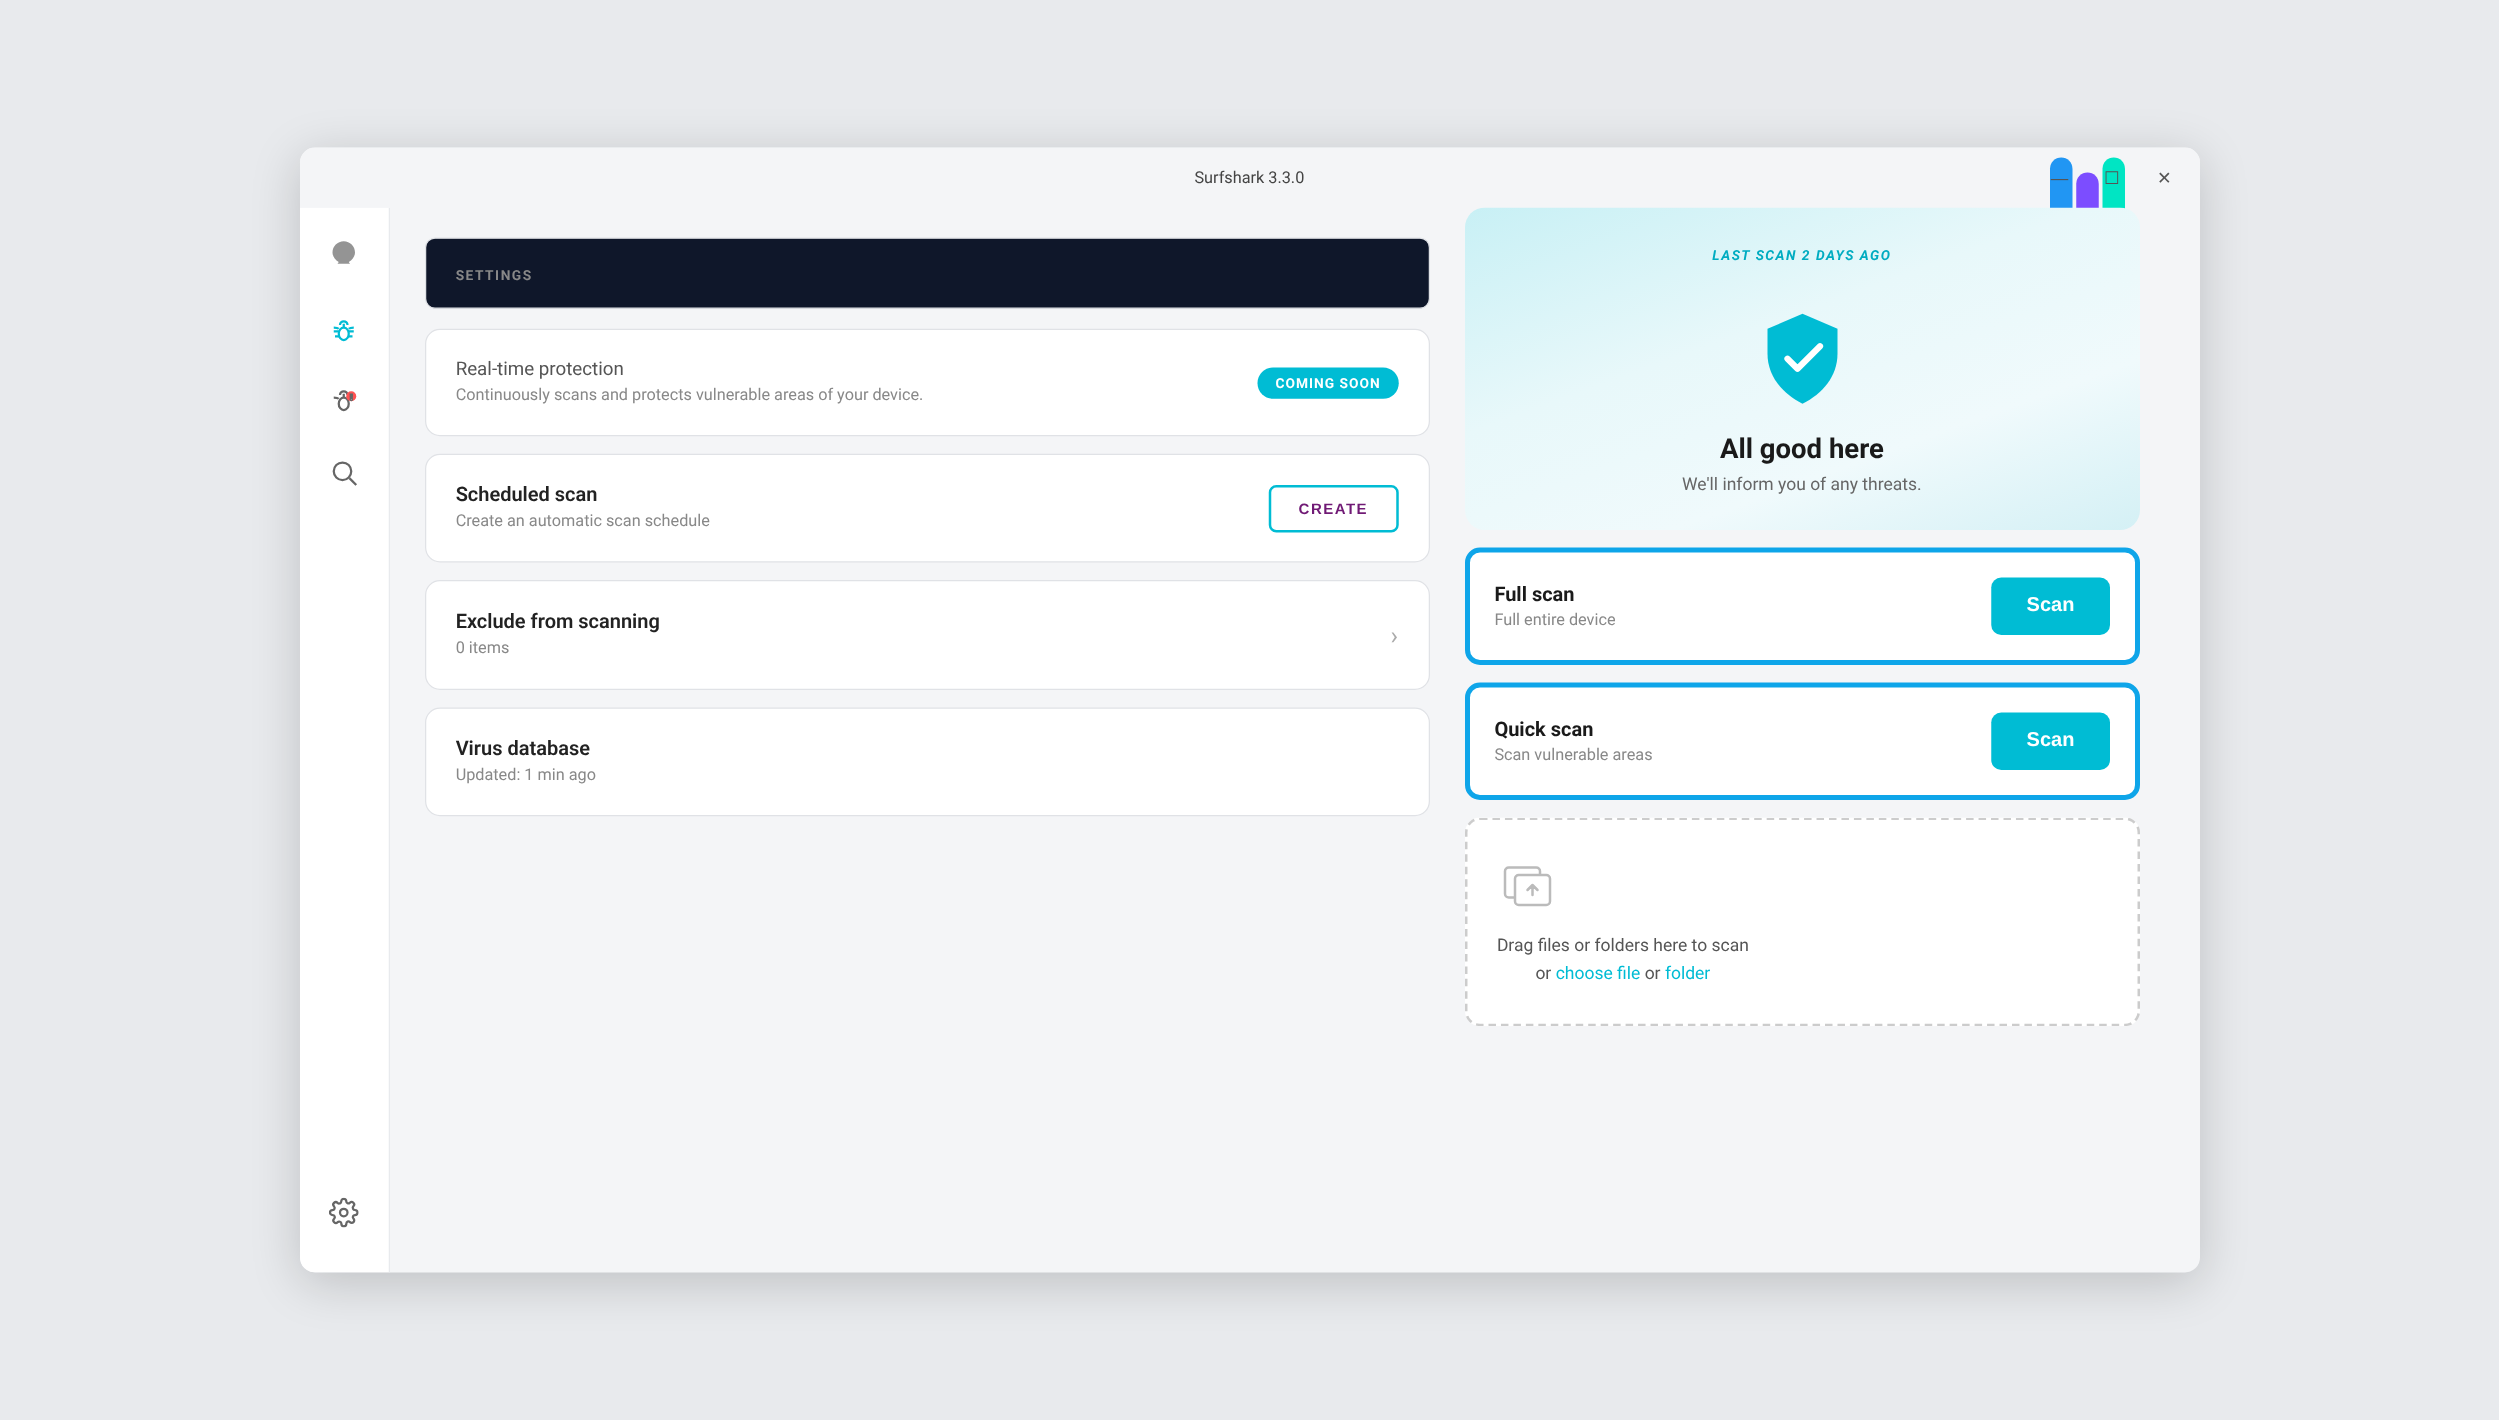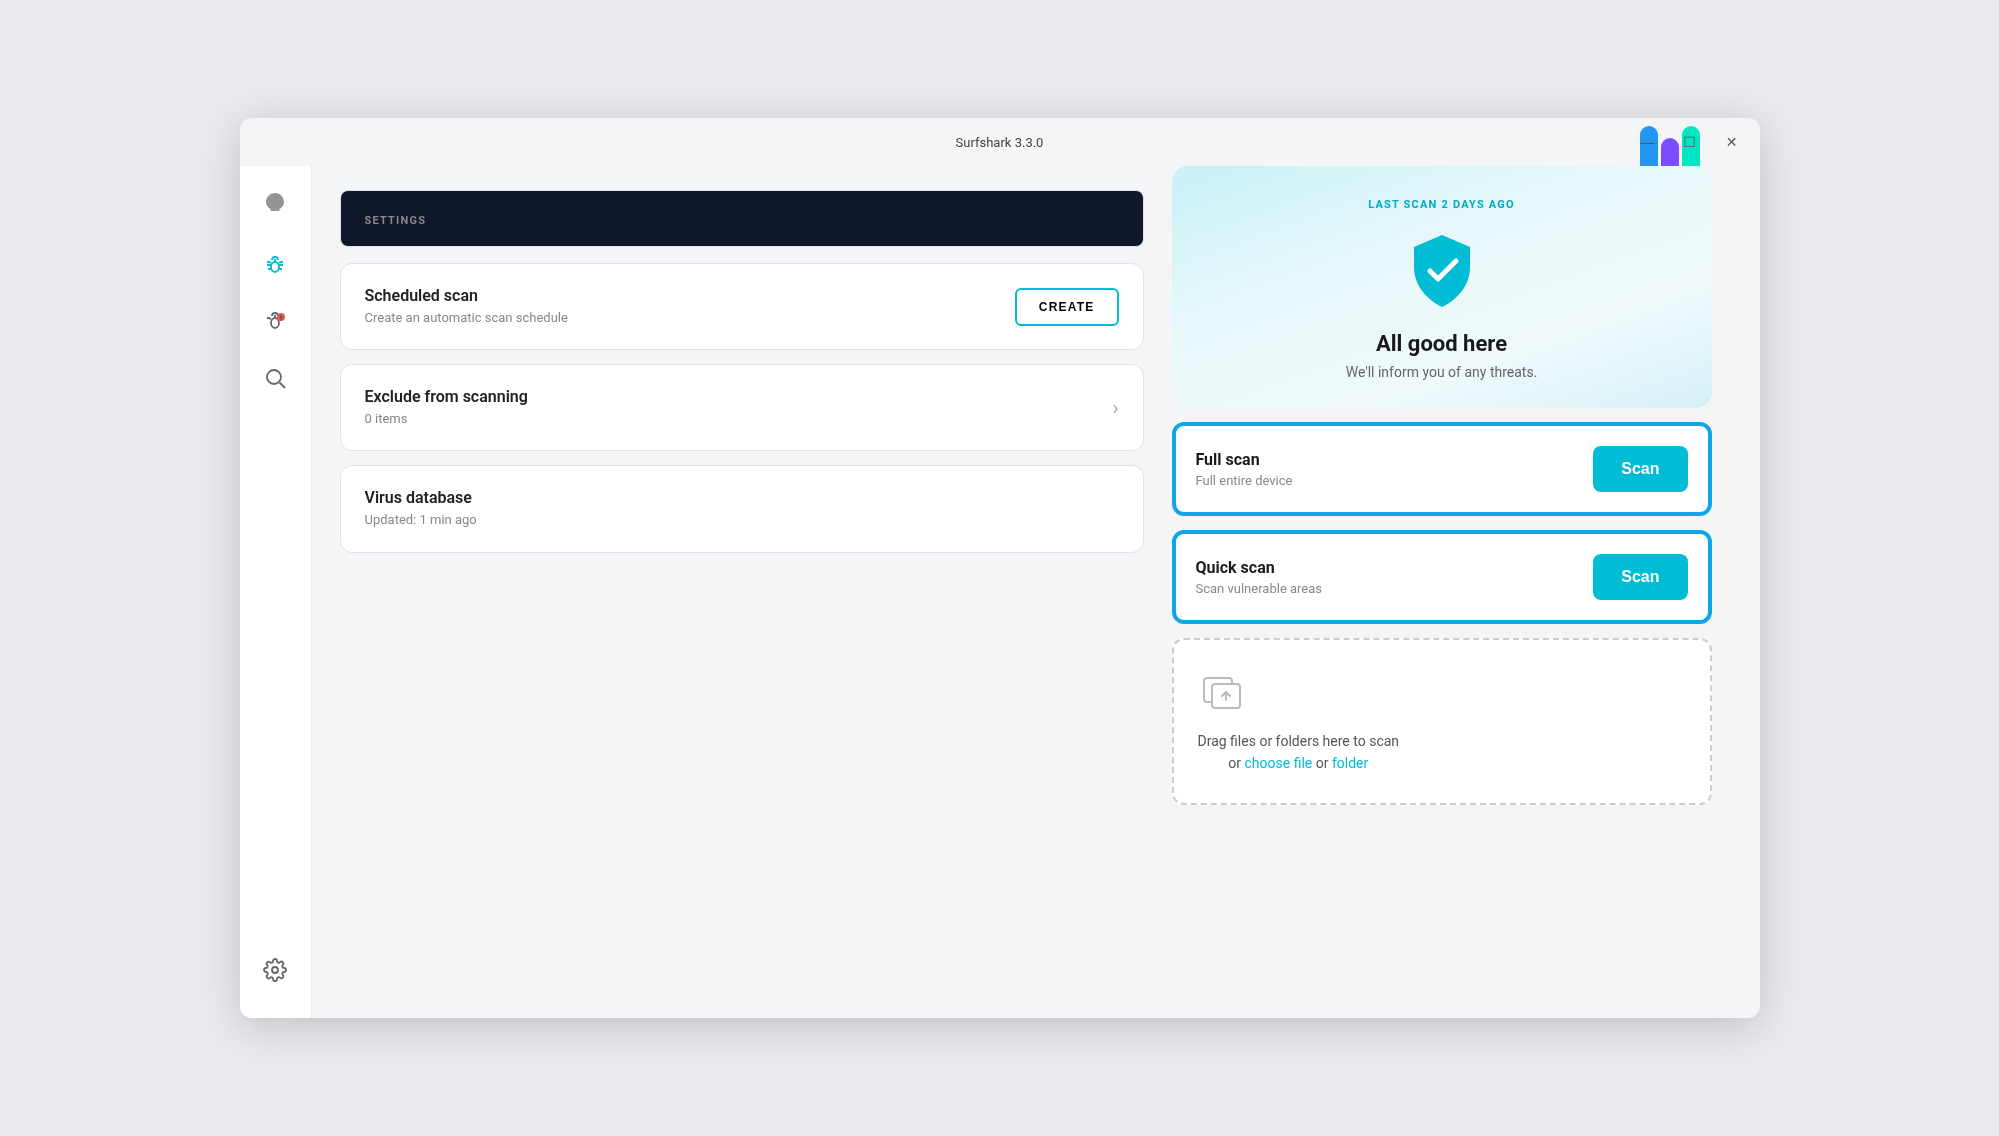--- a/index.html
+++ b/index.html
@@ -179,21 +179,21 @@
       font-weight: 700;
       letter-spacing: 0.8px;
       padding: 6px 14px;
       border-radius: 20px;
       white-space: nowrap;
     }
 
     .btn-create {
       border: 2px solid #00BCD4;
       background: transparent;
-      color: #000000;
+      color: #701a75;
       font-size: 12px;
       font-weight: 700;
       letter-spacing: 1.2px;
       padding: 10px 22px;
       border-radius: 6px;
       cursor: pointer;
       white-space: nowrap;
     }
 
     .chevron-right {
@@ -225,21 +225,22 @@
       min-height: 220px;
       justify-content: center;
       position: relative;
     }
     .last-scan-text {
       font-size: 11px;
       font-weight: 700;
       color: #00ACC1;
       letter-spacing: 1.2px;
       text-transform: uppercase;
-      margin-bottom: 20px;
+      margin-bottom: 36px;
+      font-style: italic;
     }
     .shield-icon {
       width: 72px;
       height: 80px;
       margin-bottom: 20px;
     }
     .status-title {
       font-size: 22px;
       font-weight: 700;
       color: #1a1a1a;
@@ -377,20 +378,27 @@
     </div>
 
     <div class="content">
 
       <div class="left-panel">
 
         <div class="settings-header">
           <span class="settings-header-text">SETTINGS</span>
         </div>
 
+        <div class="card">
+          <div class="card-left">
+            <div class="card-title light">Real-time protection</div>
+            <div class="card-subtitle">Continuously scans and protects vulnerable areas of your device.</div>
+          </div>
+          <span class="badge-coming-soon">COMING SOON</span>
+        </div>
 
         <div class="card">
           <div class="card-left">
             <div class="card-title">Scheduled scan</div>
             <div class="card-subtitle">Create an automatic scan schedule</div>
           </div>
           <button class="btn-create">CREATE</button>
         </div>
 
         <div class="card" style="cursor:pointer;">

